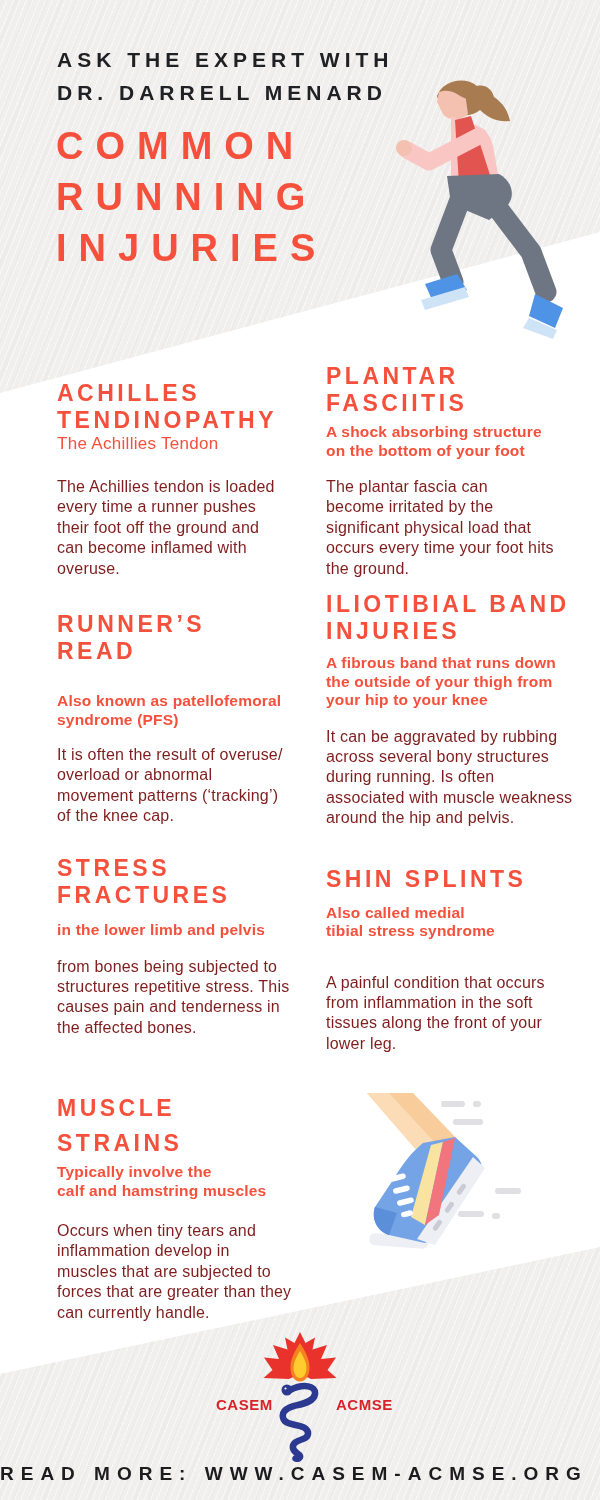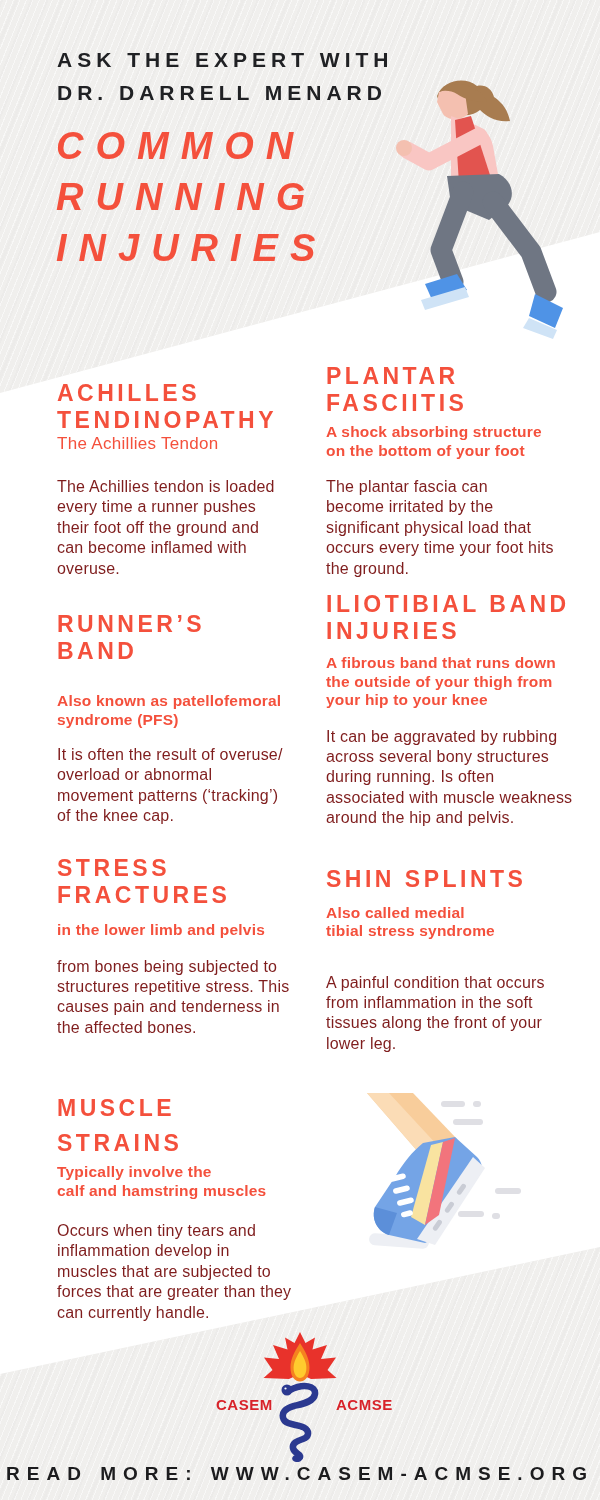--- a/index.html
+++ b/index.html
@@ -15,30 +15,30 @@
       repeating-linear-gradient(112deg, rgba(70,70,80,0.02) 0px, rgba(70,70,80,0.02) 3px, rgba(70,70,80,0) 3px, rgba(70,70,80,0) 14px);
   }
   .bg-top{position:absolute;left:0;top:0;width:600px;height:400px;
     clip-path:polygon(0 0,600px 0,600px 232px,0 393px);}
   .bg-bottom{position:absolute;left:0;top:1230px;width:600px;height:270px;
     clip-path:polygon(0 144px,600px 17px,600px 270px,0 270px);}
   .abs{position:absolute;}
   .kicker{left:57px;top:44px;color:#202124;font-weight:700;
     font-size:21px;line-height:32.5px;letter-spacing:5px;white-space:nowrap;}
   .big-title{left:56px;top:121px;color:#f4503c;font-weight:700;
-    font-size:38px;line-height:51px;letter-spacing:12px;white-space:nowrap;font-style:italic;}
+    font-size:38px;line-height:51px;letter-spacing:12px;white-space:nowrap;}
   .sec{position:absolute;}
   .sec div{white-space:nowrap;}
   .sec-title{color:#f4503c;font-weight:700;font-size:23px;line-height:26.5px;letter-spacing:3.5px;}
   .sec-title.tall{line-height:35px;}
   .sec-sub{color:#f4503c;font-weight:700;font-size:15.5px;line-height:18.5px;letter-spacing:0.2px;}
   .sec-sub.regular{font-weight:400;font-size:17px;line-height:22px;letter-spacing:0.3px;}
   .sec-body{color:#7f1d1d;font-weight:400;font-size:16px;line-height:20.4px;letter-spacing:0.2px;}
   .logo-word{position:absolute;color:#d8232a;font-weight:700;font-size:15px;letter-spacing:0.5px;}
-  .read-more{position:absolute;left:0;top:1463px;width:600px;text-align:center;
+  .read-more{position:absolute;left:0;top:1463px;width:600px;
     color:#1c1c1e;font-weight:700;font-size:19px;letter-spacing:7px;white-space:nowrap;}
 </style>
 </head>
 <body>
 
 <div class="page">
 
   <div class="bg-top tex"></div>
   <div class="bg-bottom tex"></div>
 
@@ -100,21 +100,21 @@
       <div>become irritated by the</div>
       <div>significant physical load that</div>
       <div>occurs every time your foot hits</div>
       <div>the ground.</div>
     </div>
   </section>
 
   <section class="sec" style="left:57px;top:611px;width:262px">
     <div class="sec-title">
       <div>RUNNER’S</div>
-      <div>BAND</div>
+      <div>READ</div>
     </div>
     <div class="sec-sub" style="margin-top:28px">
       <div>Also known as patellofemoral</div>
       <div>syndrome (PFS)</div>
     </div>
     <div class="sec-body" style="margin-top:16px">
       <div>It is often the result of overuse/</div>
       <div>overload or abnormal</div>
       <div>movement patterns (‘tracking’)</div>
       <div>of the knee cap.</div>

